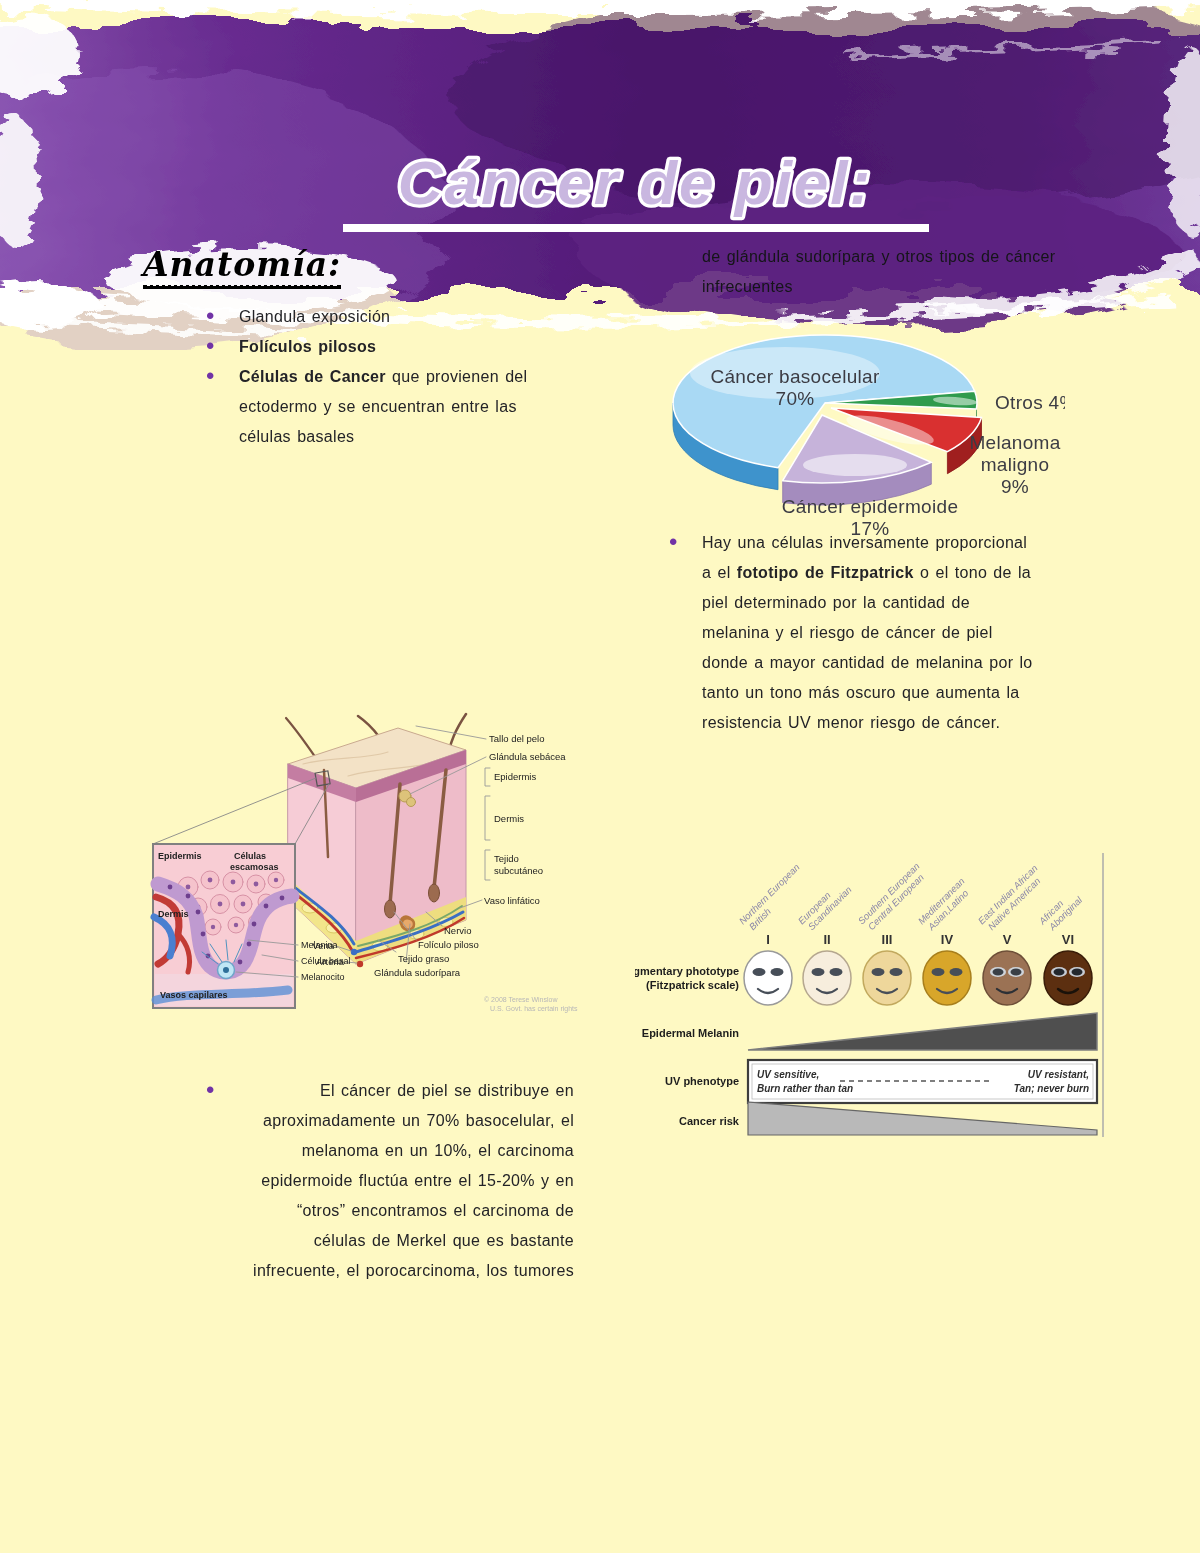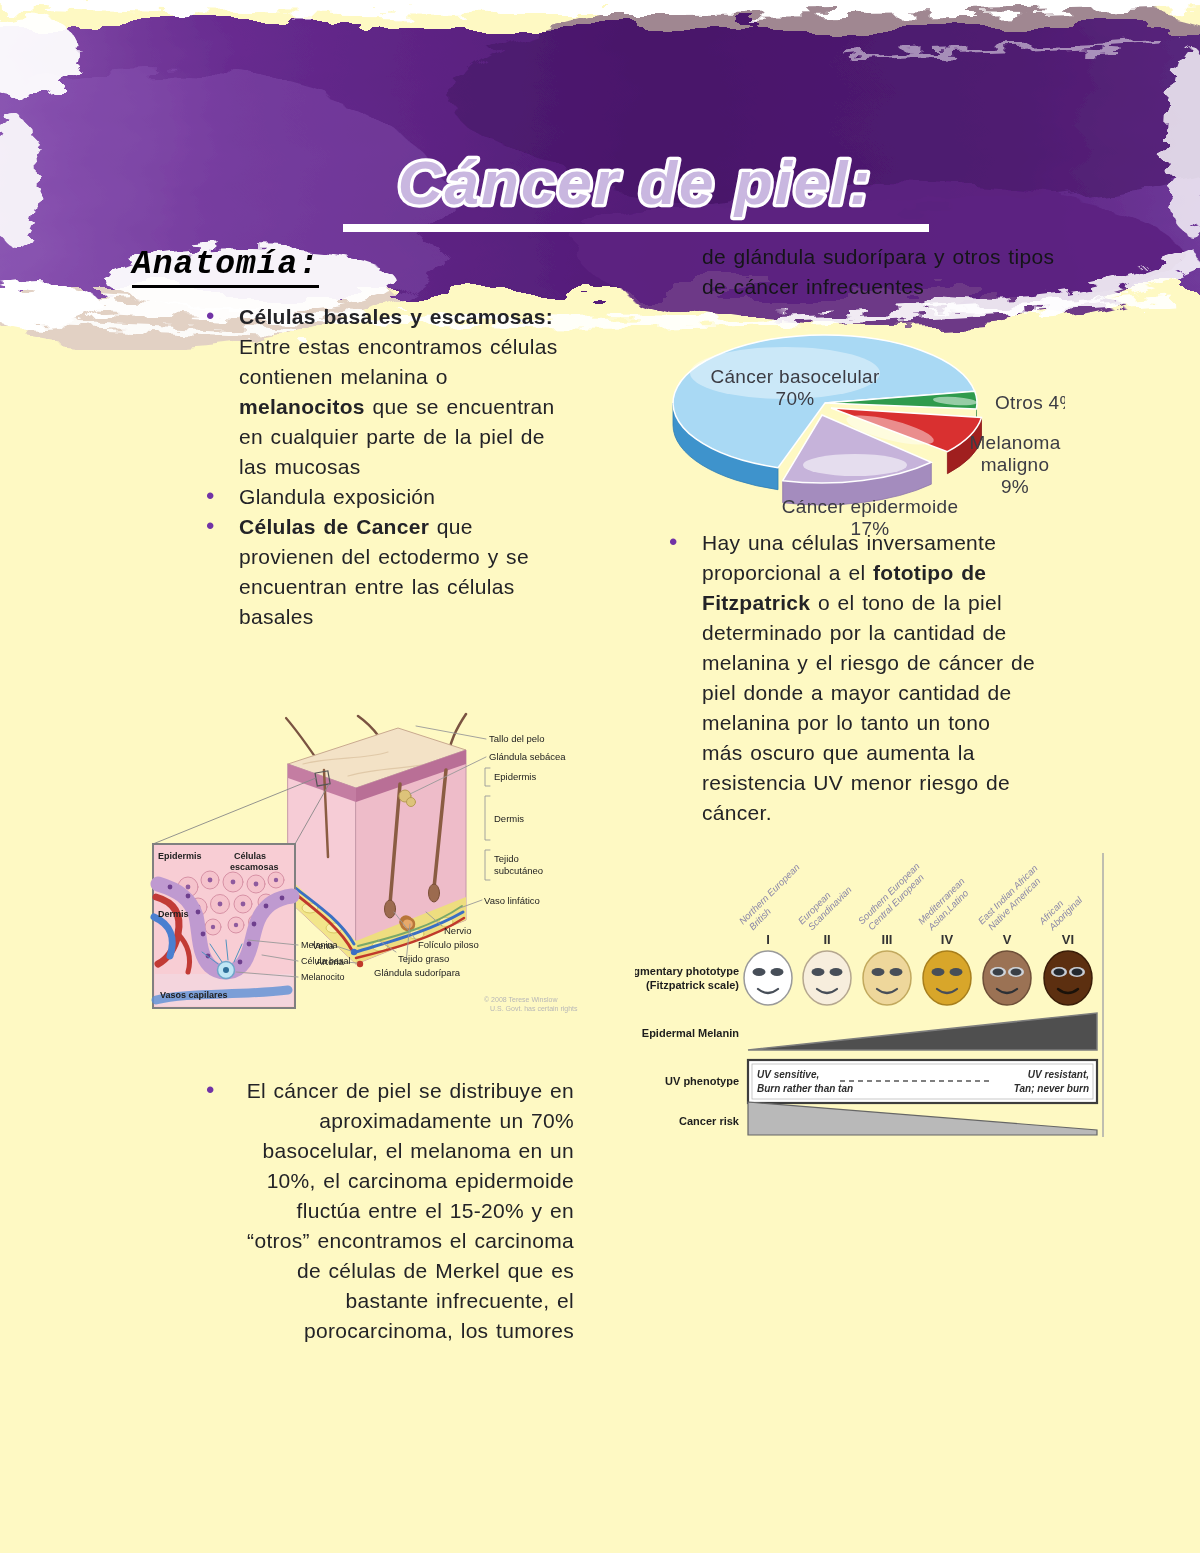--- a/index.html
+++ b/index.html
@@ -7,21 +7,21 @@
           font-family:"Liberation Sans",sans-serif;color:#232327;}
   .abs{position:absolute;}
   
   #header-svg{position:absolute;left:0;top:0;}
   #title-svg{position:absolute;left:325px;top:126px;}
   
   .script-h{position:absolute;font-family:"DejaVu Serif",serif;font-style:italic;font-weight:700;
             font-size:33px;color:#000;border-bottom:3px dotted #000;padding-bottom:4px;letter-spacing:1px;line-height:1;}
   .script-h .inner{border-bottom:3px solid #000;padding-bottom:2px;}
   
-  .txt{font-size:21px;line-height:30px;letter-spacing:.3px;word-spacing:1.5px;color:#232327;}
+  .txt{font-size:16px;line-height:30px;letter-spacing:.3px;word-spacing:1.5px;color:#232327;}
   .bullets{position:absolute;}
   .bullet{position:relative;padding-left:37px;}
   .bullet::before{content:'\2022';position:absolute;left:4px;top:-1px;color:#7133a6;font-size:24px;}
   .bold{font-weight:700;}
   svg text{font-family:"Liberation Sans",sans-serif;}
 </style>
 </head>
 <body>
 
 <div id="canvas">
@@ -63,27 +63,27 @@
       <ellipse cx="1190" cy="140" rx="24" ry="95" opacity="0.8"></ellipse>
       <path d="M850,58 C950,48 1050,52 1160,42" stroke="#fff" stroke-width="5" fill="none" opacity="0.5"></path>
     </g>
   </svg>
 
   <svg id="title-svg" width="620" height="118" viewBox="0 0 620 118">
     <text x="310" y="78" text-anchor="middle" font-family="DejaVu Serif, serif" font-style="italic" font-weight="700" font-size="62" letter-spacing="2" fill="#c9b7e0" stroke="#ffffff" stroke-width="6.5" stroke-linejoin="round" paint-order="stroke">Cáncer de piel:</text>
     <rect x="18" y="98" width="586" height="8" fill="#ffffff"></rect>
   </svg>
 
-  <div class="script-h" style="left:132px;top:248px;font-family:Liberation Mono, monospace;">
+  <div class="script-h" style="left:143px;top:248px;">
     <span class="inner">Anatomía:</span>
   </div>
 
   <div class="bullets txt" style="left:202px;top:302px;width:370px;">
-    <div class="bullet"><span class="bold">Células basales y escamosas: </span><span>Entre estas encontramos células contienen melanina o </span><span class="bold">melanocitos</span><span> que se encuentran en cualquier parte de la piel de las mucosas</span></div>
     <div class="bullet"><span>Glandula exposición</span></div>
+    <div class="bullet"><span class="bold">Folículos pilosos</span></div>
     <div class="bullet"><span class="bold">Células de Cancer</span><span> que provienen del ectodermo y se encuentran entre las células basales</span></div>
   </div>
 
   <svg class="abs" style="left:148px;top:712px;" width="470" height="320" viewBox="0 0 470 320">
     <g stroke-linecap="round">
 
       <path d="M252,72 C244,40 230,18 210,4" stroke="#7a5341" stroke-width="2.5" fill="none"></path>
       <path d="M298,58 C300,30 310,14 318,2" stroke="#7a5341" stroke-width="2.5" fill="none"></path>
       <path d="M176,58 C160,34 150,20 138,6" stroke="#7a5341" stroke-width="2.2" fill="none"></path>
 

